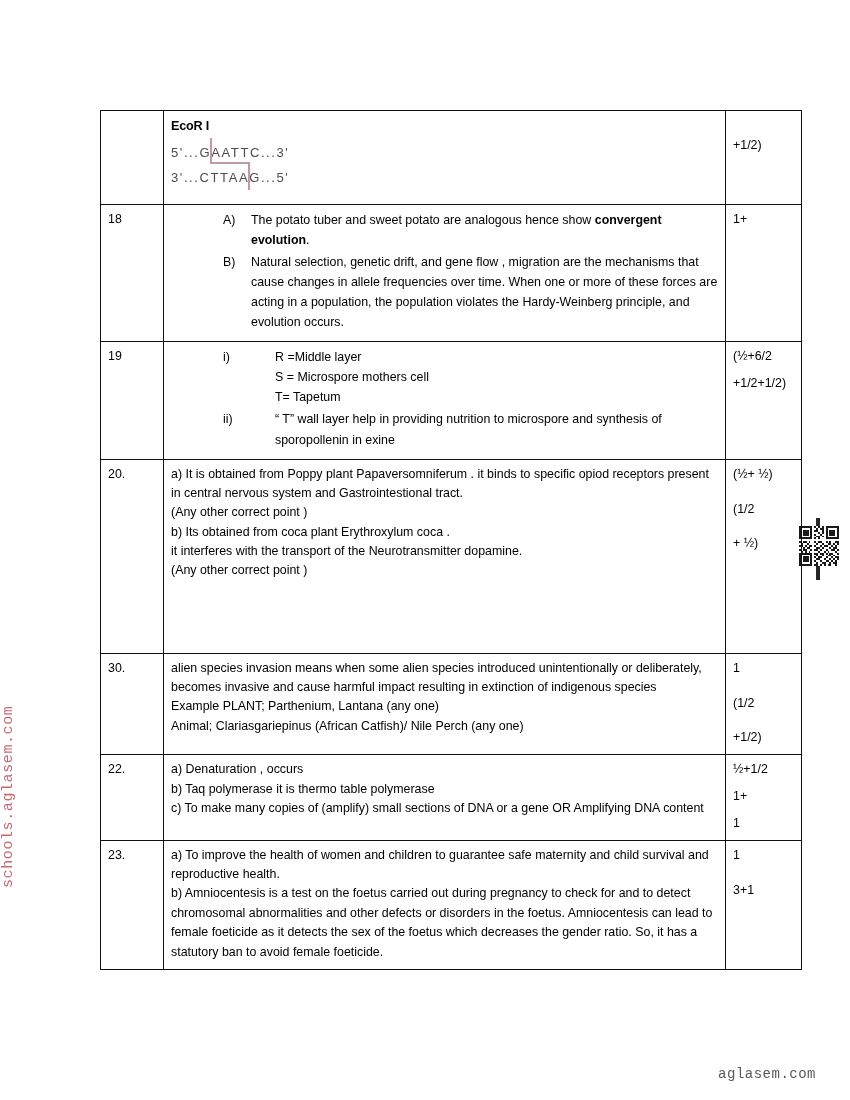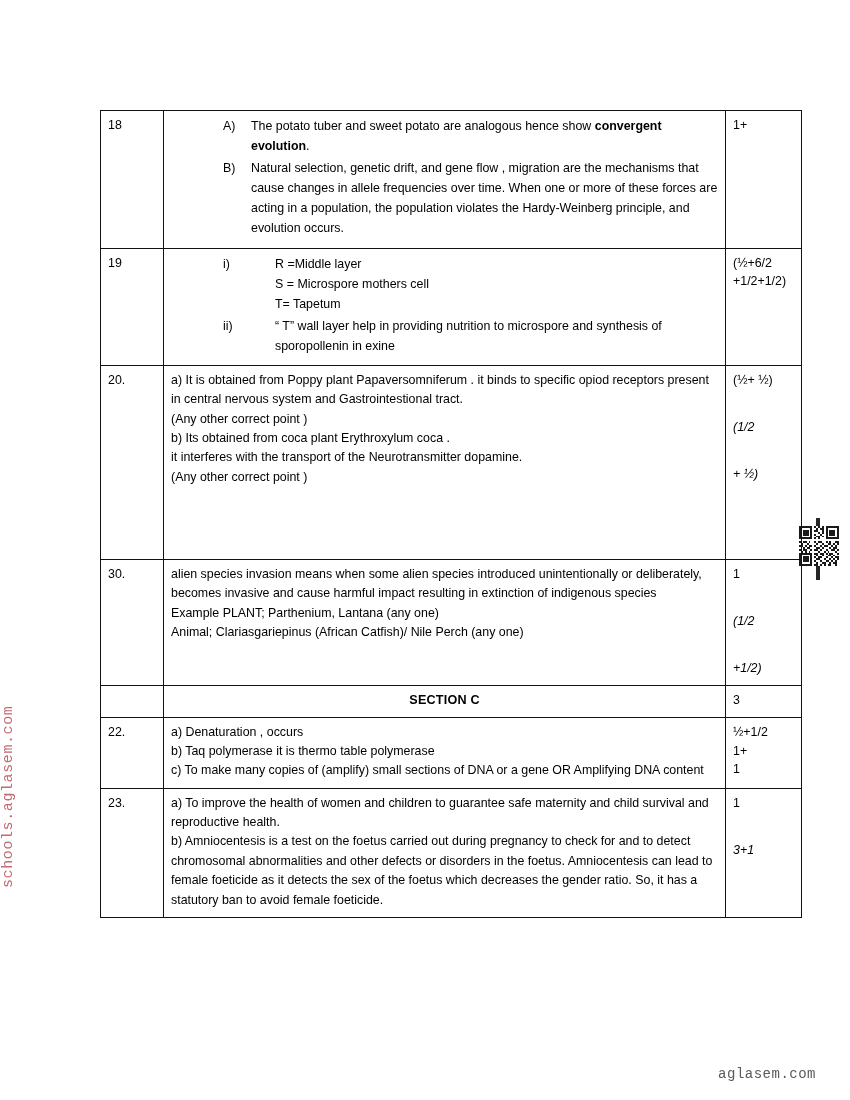--- a/index.html
+++ b/index.html
@@ -85,23 +85,23 @@
   }
   col.c-num   { width: 63px; }
   col.c-body  { width: 562px; }
   col.c-marks { width: 76px; }
 
   td.num   { font-size: 12.6px; padding-left: 9px; }
   td.marks { font-size: 12.6px; padding-left: 8px; }
   td.body  { padding-left: 10px; padding-right: 10px; }
 
   .marks-line { display: block; }
-  .marks-line.gap-1 { margin-top: 28px; font-style: italic; }
+  .marks-line.gap-1 { margin-top: 16px; }
   .marks-line.gap-2 { margin-top: 20px; }
-  .marks-line.tight { margin-top: 0px; }
+  .marks-line.tight { margin-top: 8px; }
 
   
   .sub {
     display: flex;
     margin-left: 52px;
     margin-bottom: 2px;
   }
   .sub .lbl {
     flex: 0 0 28px;
     line-height: 1.62;
@@ -275,20 +275,36 @@
   </div>
 
   <table class="answers">
     <colgroup>
       <col class="c-num">
         <col class="c-body">
         <col class="c-marks">
     </colgroup>
     <tbody>
 
+      <tr>
+        <td class="num"></td>
+        <td class="body">
+          <div class="ecori">
+            <div class="enzyme">EcoR I</div>
+            <div class="strand">5'...GAATTC...3'</div>
+            <div class="strand">3'...CTTAAG...5'</div>
+            <svg class="cutline" width="190" height="80">
+              <polyline points="40,22 40,47 78,47 78,74" fill="none" stroke="#c09ba5" stroke-width="2.1"></polyline>
+            </svg>
+          </div>
+        </td>
+        <td class="marks">
+          <span class="marks-line gap-2">+1/2)</span>
+        </td>
+      </tr>
 
       <tr>
         <td class="num">18</td>
         <td class="body">
           <div class="sub">
             <span class="lbl">A)</span>
             <span class="txt"><span>The potato tuber and sweet potato are analogous hence show </span><b class="em">convergent evolution</b><span>.</span></span>
           </div>
           <div class="sub">
             <span class="lbl">B)</span>
@@ -345,29 +361,20 @@
           <div class="plain">Example PLANT; Parthenium, Lantana (any one)</div>
           <div class="plain">Animal; Clariasgariepinus (African Catfish)/ Nile Perch (any one)</div>
         </td>
         <td class="marks">
           <span class="marks-line">1</span>
           <span class="marks-line gap-1">(1/2</span>
           <span class="marks-line gap-1">+1/2)</span>
         </td>
       </tr>
 
-      <tr>
-        <td class="num"></td>
-        <td class="body">
-          <div class="section-title">SECTION C</div>
-        </td>
-        <td class="marks">
-          <span class="marks-line">3</span>
-        </td>
-      </tr>
 
       <tr>
         <td class="num">22.</td>
         <td class="body">
           <div class="plain">a) Denaturation   , occurs</div>
           <div class="plain">b) Taq polymerase it is thermo table polymerase</div>
           <div class="plain">c) To make many copies of (amplify) small sections of DNA or a gene  OR Amplifying DNA content</div>
         </td>
         <td class="marks">
           <span class="marks-line">½+1/2</span>

